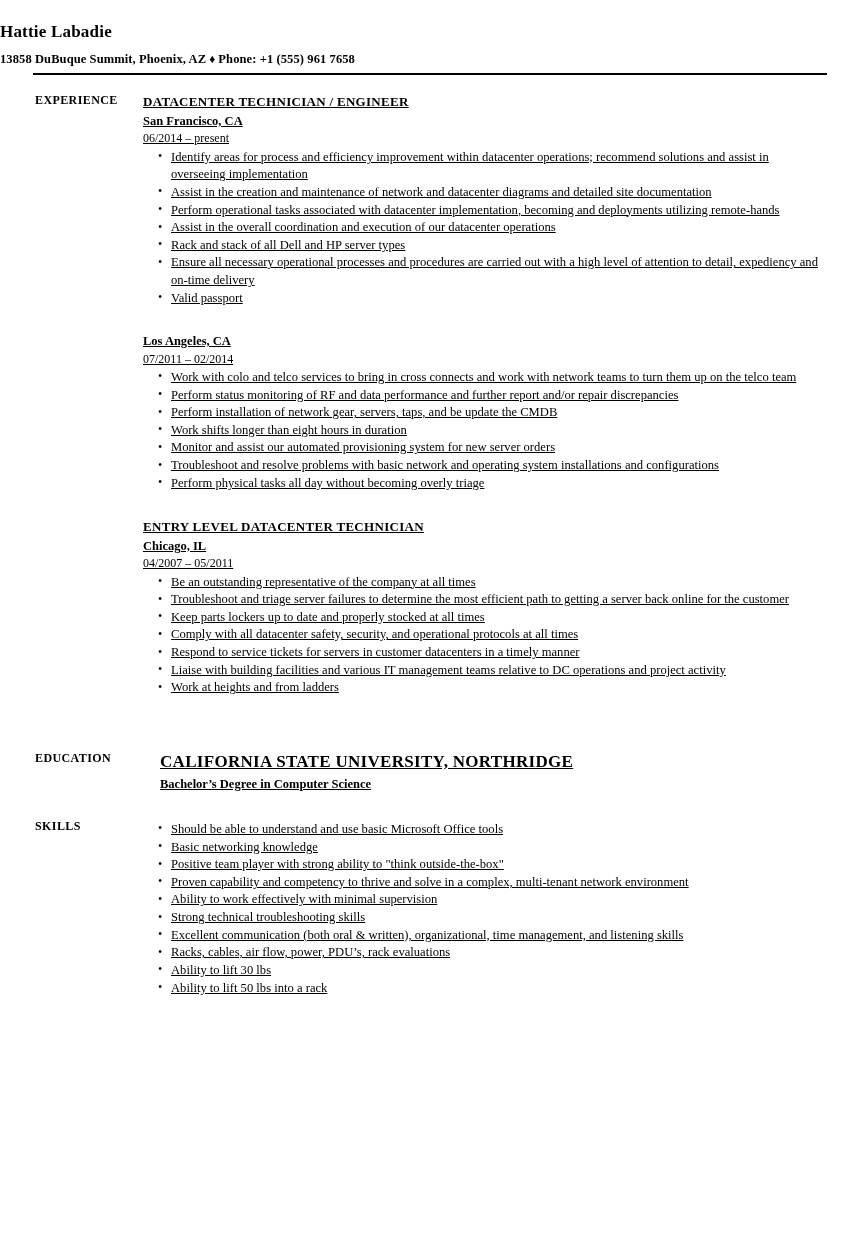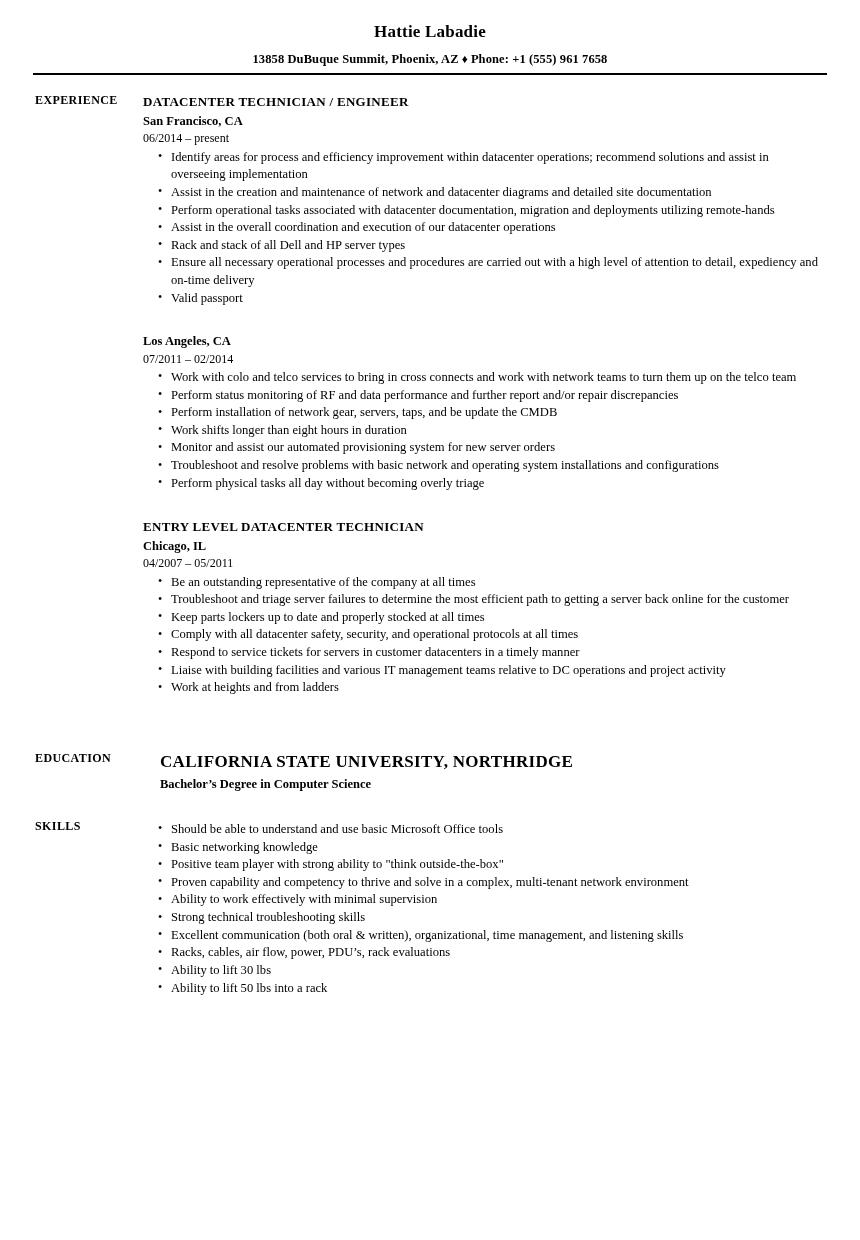--- a/index.html
+++ b/index.html
@@ -18,21 +18,20 @@
   .page {
     width: 860px;
     height: 1240px;
     position: relative;
     background: #ffffff;
   }
 
   
   .header {
     padding-top: 22px;
-    text-align: center;
   }
   .name {
     font-size: 17px;
     font-weight: bold;
     letter-spacing: 0.2px;
     line-height: 1.2;
   }
   .contact-line {
     margin-top: 10px;
     font-size: 12.5px;
@@ -62,20 +61,21 @@
     box-sizing: border-box;
     font-size: 12px;
     font-weight: bold;
     letter-spacing: 0.4px;
     line-height: 1.25;
   }
   .section-body {
     flex: 1;
     padding-right: 34px;
     box-sizing: border-box;
+    text-decoration: underline;
   }
 
   #experience-section { margin-top: 18px; }
   #education-section  { margin-top: 38px; gap: 17px; }
   #skills-section     { margin-top: 26px; }
 
   
   .job { margin-bottom: 26px; }
   .job:last-child { margin-bottom: 16px; }
 
@@ -149,21 +149,21 @@
     <div class="section-label">EXPERIENCE</div>
     <div class="section-body">
 
       <div class="job">
         <div class="job-title">DATACENTER TECHNICIAN / ENGINEER</div>
         <div class="job-location">San Francisco, CA</div>
         <div class="job-dates">06/2014 – present</div>
         <ul class="bullets">
           <li>Identify areas for process and efficiency improvement within datacenter operations; recommend solutions and assist in overseeing implementation</li>
           <li>Assist in the creation and maintenance of network and datacenter diagrams and detailed site documentation</li>
-          <li>Perform operational tasks associated with datacenter documentation, migration and deployments utilizing remote-hands</li>
+          <li>Perform operational tasks associated with datacenter implementation, becoming and deployments utilizing remote-hands</li>
           <li>Assist in the overall coordination and execution of our datacenter operations</li>
           <li>Rack and stack of all Dell and HP server types</li>
           <li>Ensure all necessary operational processes and procedures are carried out with a high level of attention to detail, expediency and on-time delivery</li>
           <li>Valid passport</li>
         </ul>
       </div>
 
       <div class="job">
         <div class="job-location">Los Angeles, CA</div>
         <div class="job-dates">07/2011 – 02/2014</div>

